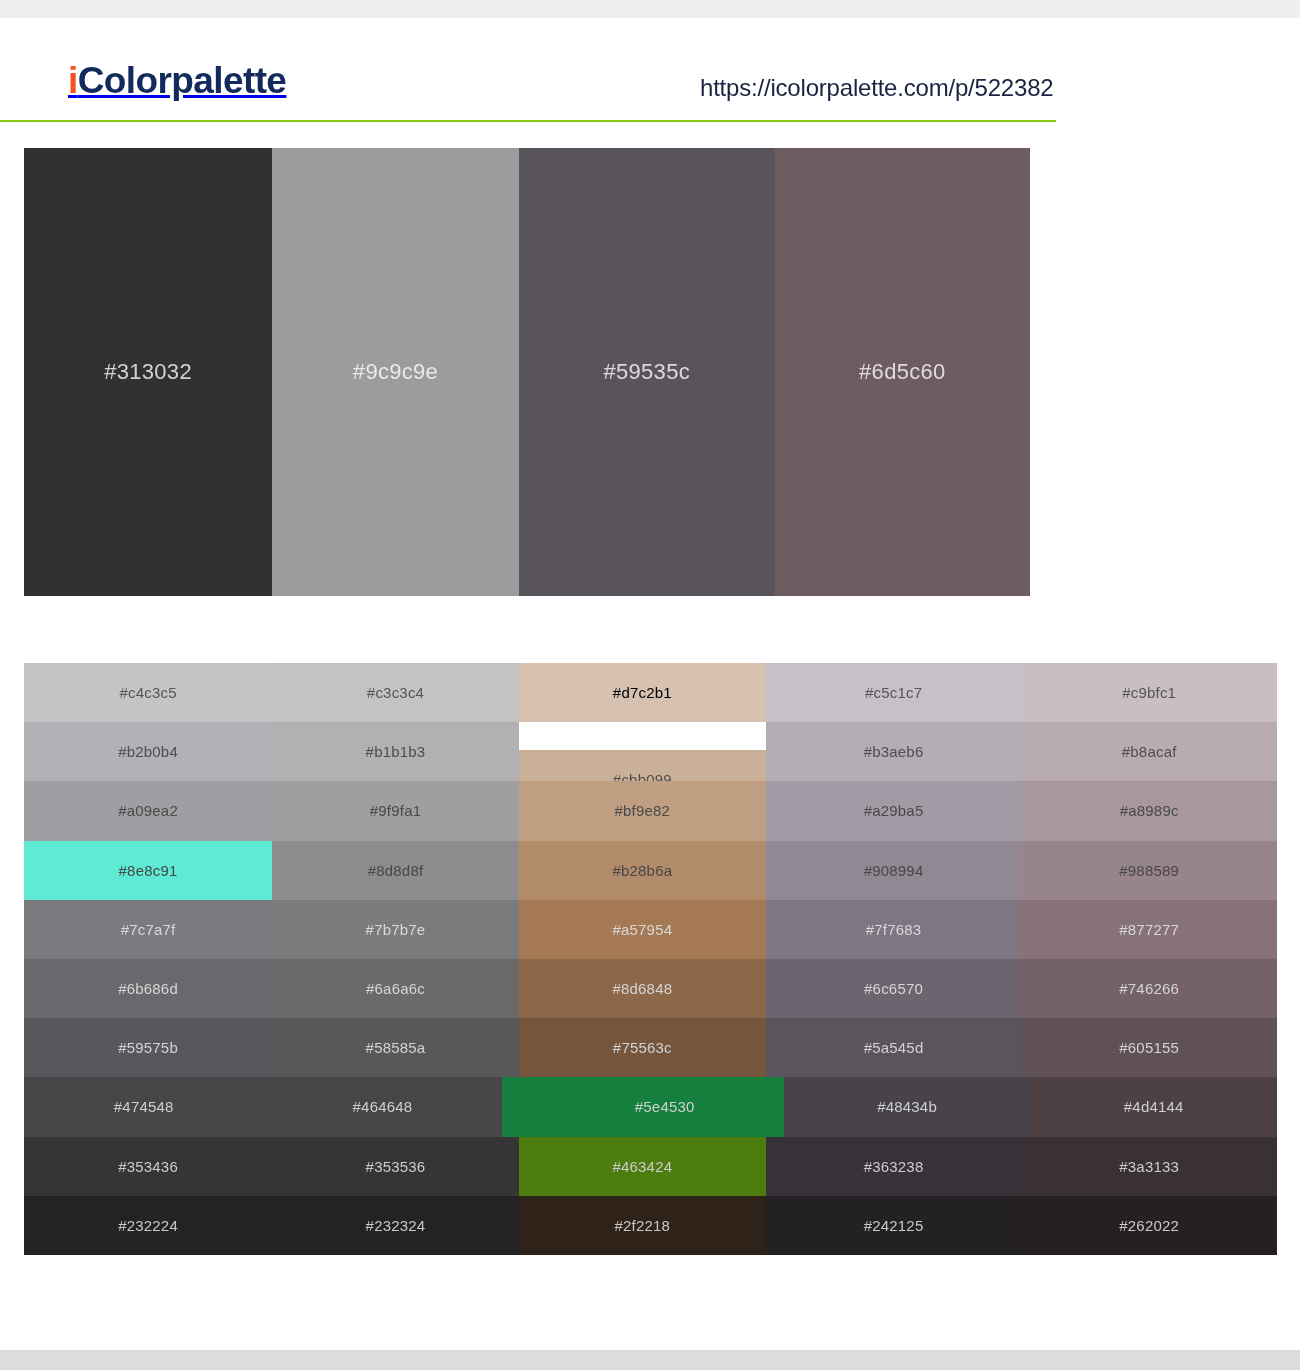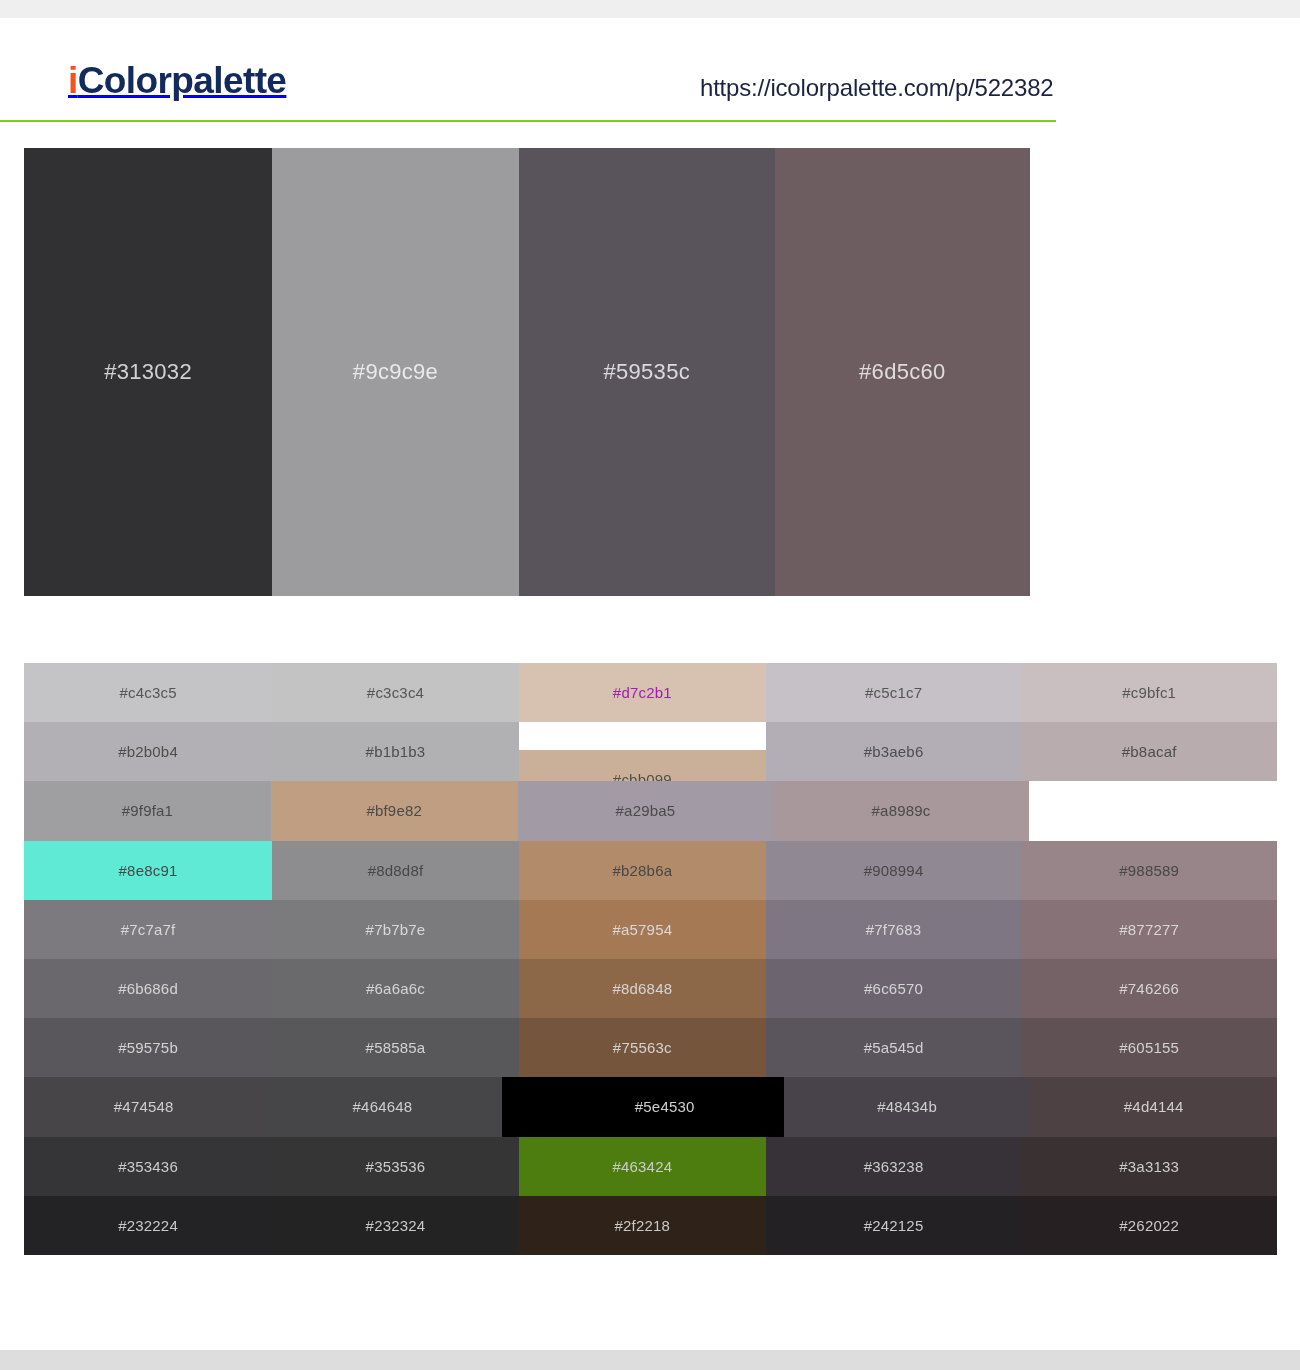--- a/index.html
+++ b/index.html
@@ -145,21 +145,21 @@
 
 <div class="shades-grid">
     <div class="shade-row">
       <div class="shade-cell" style="background: rgb(196, 195, 197); width: 19.8%;">
         <span class="shade-label" style="color: rgb(85, 85, 85);">#c4c3c5</span>
       </div>
       <div class="shade-cell" style="background: rgb(195, 195, 196); width: 19.7%;">
         <span class="shade-label" style="color: rgb(85, 85, 85);">#c3c3c4</span>
       </div>
       <div class="shade-cell" style="background: rgb(215, 194, 177); width: 19.7%;">
-        <span class="shade-label" style="color: #a21caf;">#d7c2b1</span>
+        <span class="shade-label" style="color: #000000;">#d7c2b1</span>
       </div>
       <div class="shade-cell" style="background: rgb(197, 193, 199); width: 20.4%;">
         <span class="shade-label" style="color: rgb(85, 85, 85);">#c5c1c7</span>
       </div>
       <div class="shade-cell" style="background: rgb(201, 191, 193); width: 20.4%;">
         <span class="shade-label" style="color: rgb(85, 85, 85);">#c9bfc1</span>
       </div>
     </div>
     <div class="shade-row">
       <div class="shade-cell" style="background: rgb(178, 176, 180); width: 19.8%;">
@@ -172,20 +172,23 @@
         <span class="shade-label" style="color: rgb(78, 78, 78);">#cbb099</span>
       </div>
       <div class="shade-cell" style="background: rgb(179, 174, 182); width: 20.4%;">
         <span class="shade-label" style="color: rgb(78, 78, 78);">#b3aeb6</span>
       </div>
       <div class="shade-cell" style="background: rgb(184, 172, 175); width: 20.4%;">
         <span class="shade-label" style="color: rgb(78, 78, 78);">#b8acaf</span>
       </div>
     </div>
     <div class="shade-row">
+      <div class="shade-cell" style="background: rgb(160, 158, 162); width: 19.8%;">
+        <span class="shade-label" style="color: rgb(74, 74, 74);">#a09ea2</span>
+      </div>
       <div class="shade-cell" style="background: rgb(159, 159, 161); width: 19.7%;">
         <span class="shade-label" style="color: rgb(74, 74, 74);">#9f9fa1</span>
       </div>
       <div class="shade-cell" style="background: rgb(191, 158, 130); width: 19.7%;">
         <span class="shade-label" style="color: rgb(74, 74, 74);">#bf9e82</span>
       </div>
       <div class="shade-cell" style="background: rgb(162, 155, 165); width: 20.4%;">
         <span class="shade-label" style="color: rgb(74, 74, 74);">#a29ba5</span>
       </div>
       <div class="shade-cell" style="background: rgb(168, 152, 156); width: 20.4%;">
@@ -260,21 +263,21 @@
         <span class="shade-label" style="color: rgb(210, 210, 210);">#605155</span>
       </div>
     </div>
     <div class="shade-row">
       <div class="shade-cell" style="background: rgb(71, 69, 72); width: 19.8%;">
         <span class="shade-label" style="color: rgb(207, 207, 207);">#474548</span>
       </div>
       <div class="shade-cell" style="background: rgb(70, 70, 72); width: 19.7%;">
         <span class="shade-label" style="color: rgb(207, 207, 207);">#464648</span>
       </div>
-      <div class="shade-cell" style="background: #000000; width: 19.7%; padding-left: 44px;">
+      <div class="shade-cell" style="background: #15803d; width: 19.7%; padding-left: 44px;">
         <span class="shade-label" style="color: rgb(207, 207, 207);">#5e4530</span>
       </div>
       <div class="shade-cell" style="background: rgb(72, 67, 75); width: 20.4%;">
         <span class="shade-label" style="color: rgb(207, 207, 207);">#48434b</span>
       </div>
       <div class="shade-cell" style="background: rgb(77, 65, 68); width: 20.4%;">
         <span class="shade-label" style="color: rgb(207, 207, 207);">#4d4144</span>
       </div>
     </div>
     <div class="shade-row">

